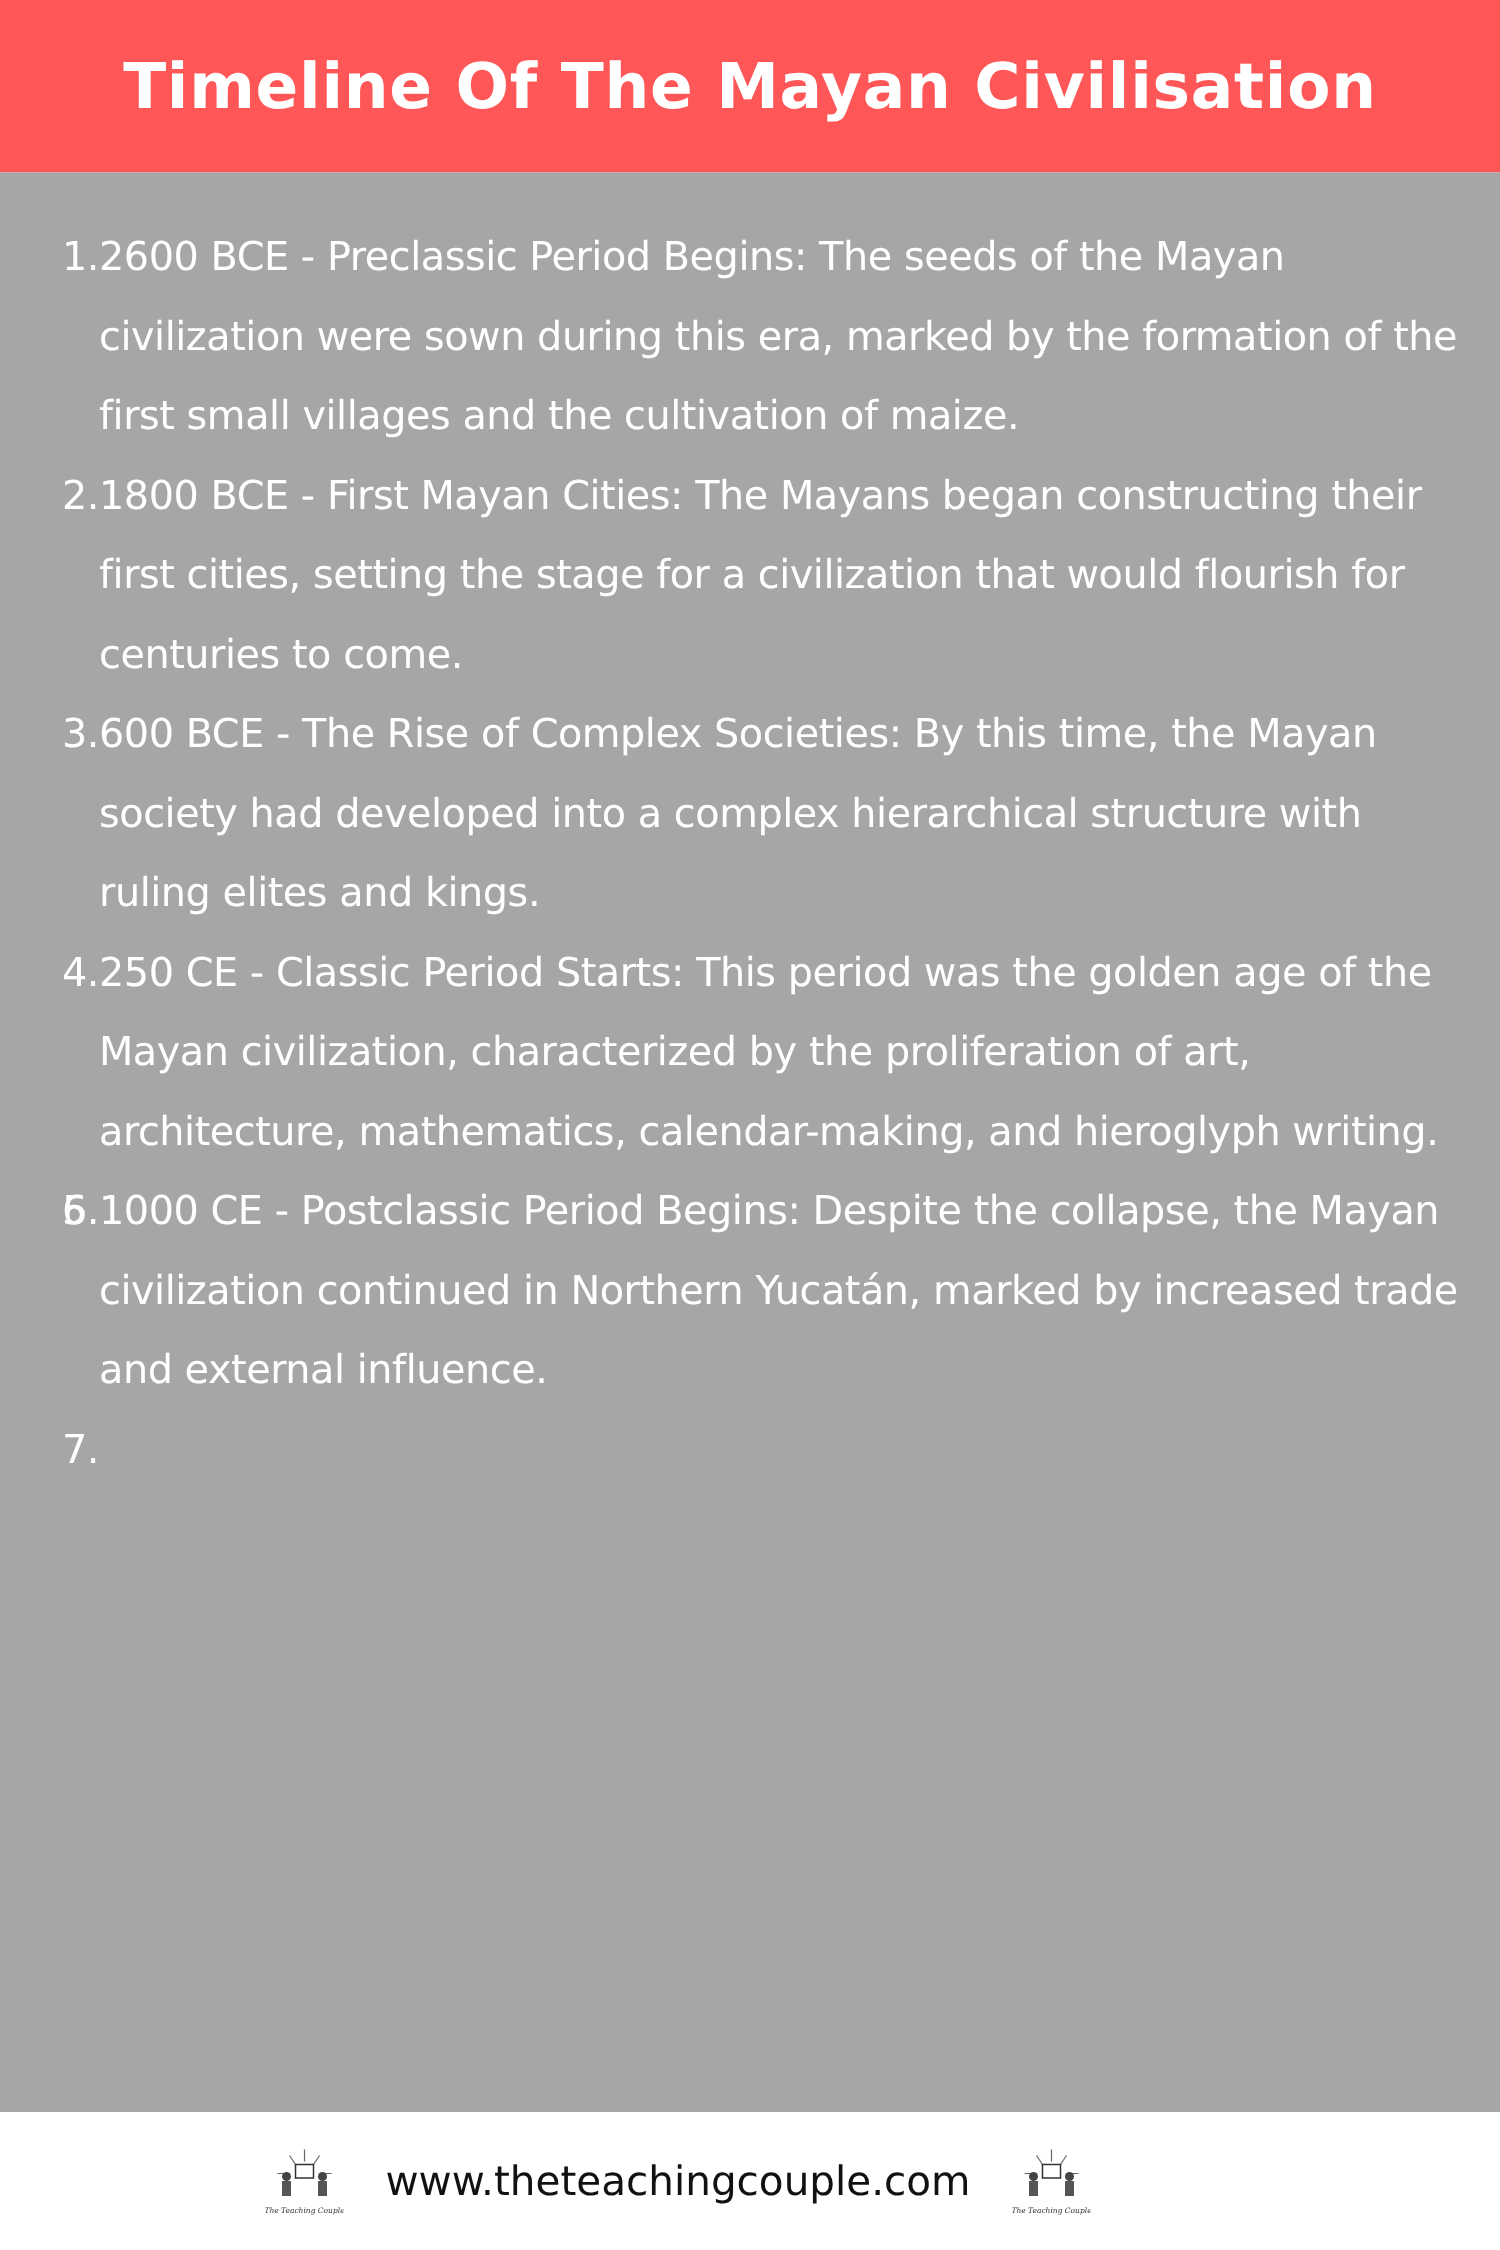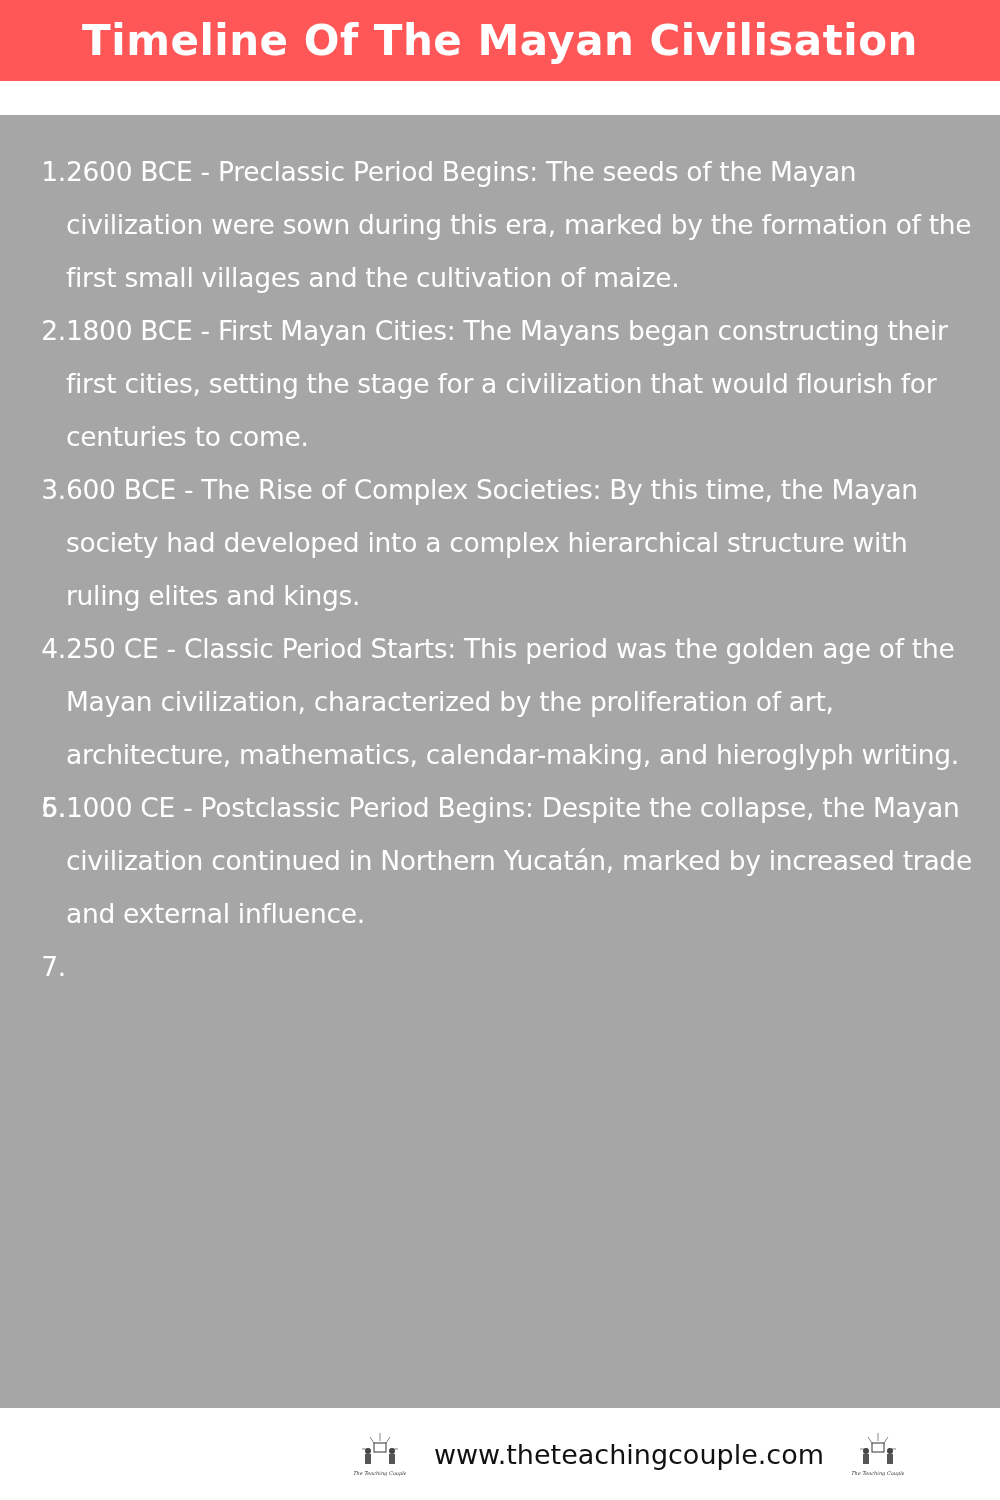--- a/index.html
+++ b/index.html
@@ -1,23 +1,23 @@
 <!DOCTYPE html>
 <html><head>
 <meta charset="utf-8">
 <style>
   html, body { margin:0; padding:0; }
   body { width:1000px; height:1500px; position:relative; font-family:"DejaVu Sans", sans-serif; background:#ffffff; overflow:hidden; }
-  .header { position:absolute; left:0; top:0; width:1000px; height:81px; background:#ff5757; display:flex; align-items:center; justify-content:center; }
+  .header { position:absolute; left:0; top:0; width:1000px; height:115px; background:#ff5757; display:flex; align-items:center; justify-content:center; }
   .title { color:#ffffff; font-weight:bold; font-size:42px; letter-spacing:0.5px; margin:0; }
   .body { position:absolute; left:0; top:115px; width:1000px; height:1293px; background:#a6a6a6; }
   ol.list { list-style:none; margin:0; padding:0; position:absolute; left:0; top:30px; width:1000px; }
   ol.list li { position:relative; padding-left:66px; padding-right:16px; color:#ffffff; font-size:26.5px; line-height:53px; letter-spacing:-0.3px; }
   ol.list li .num { position:absolute; right:calc(100% - 66px); top:0; white-space:nowrap; }
-  .footer { position:absolute; left:0; top:1408px; width:904px; height:92px; background:#ffffff; display:flex; align-items:center; justify-content:flex-end; gap:28px; }
+  .footer { position:absolute; left:0; top:1408px; width:904px; height:92px; background:#ffffff; display:flex; align-items:center; justify-content:center; gap:28px; }
   .url { font-size:27px; color:#111111; }
   .logo { width:52px; height:50px; }
 </style>
 </head>
 <body>
 
 <div class="header">
   <h1 class="title">Timeline Of The Mayan Civilisation</h1>
 </div>
 

